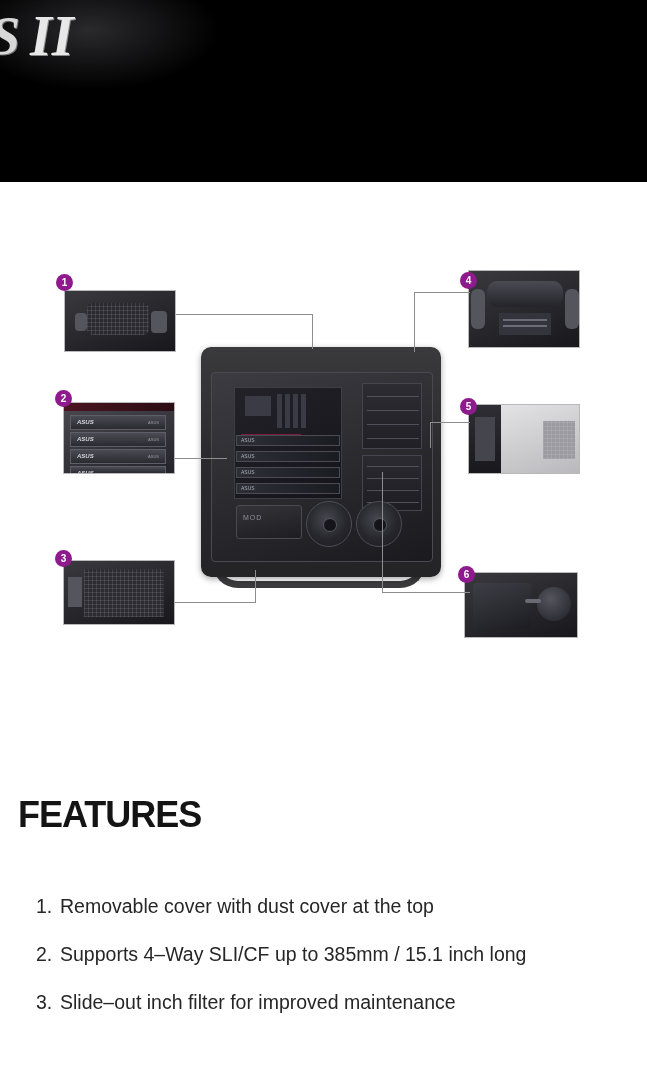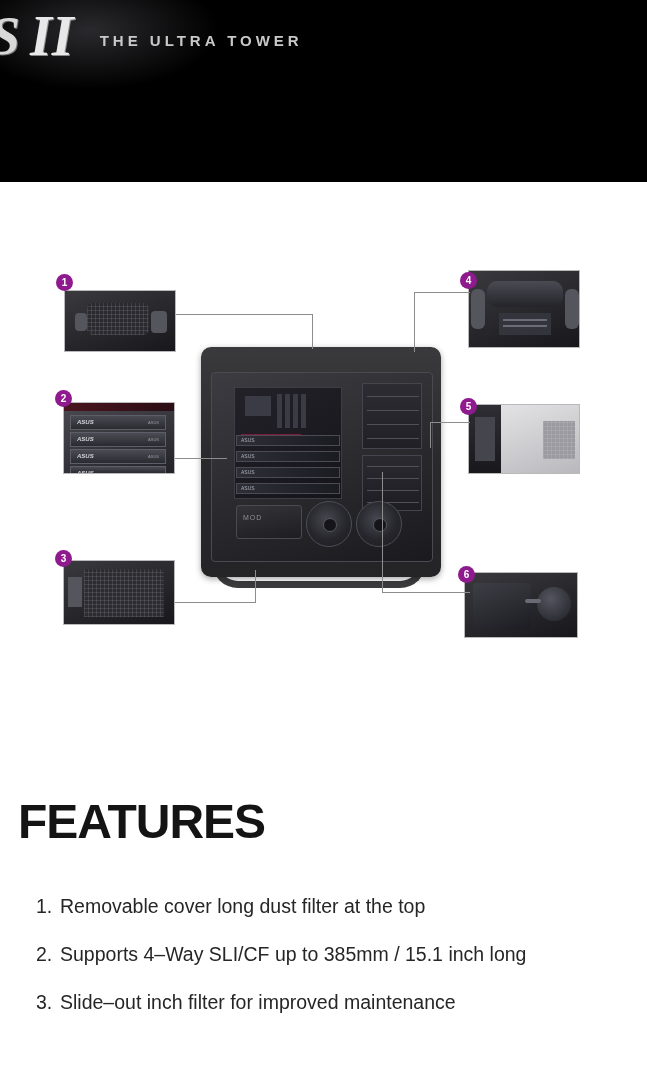--- a/index.html
+++ b/index.html
@@ -174,21 +174,21 @@
       repeating-linear-gradient(0deg, rgba(255,255,255,0.10) 0 1px, transparent 1px 4px),
       repeating-linear-gradient(90deg, rgba(255,255,255,0.10) 0 1px, transparent 1px 4px);
   }
 
   
   .features {
     position: absolute; left: 0; top: 742px; width: 647px; height: 338px; background: #fff;
   }
   .features-title {
     position: absolute; left: 18px; top: 52px;
-    font-size: 48px; font-weight: bold; color: #141414;
+    font-size: 36px; font-weight: bold; color: #141414;
     letter-spacing: -1px;
     font-family: "Liberation Sans", sans-serif;
   }
   .feature-list {
     position: absolute; left: 36px; top: 150px; width: 590px;
   }
   .feature-item {
     display: flex; margin-bottom: 20px; color: #262626; font-size: 19.5px; line-height: 28px;
   }
   .feature-num { width: 24px; flex: 0 0 24px; }
@@ -197,21 +197,20 @@
 </head>
 <body>
 
 <div class="page">
 
   <div class="banner">
     <div class="banner-glow"></div>
     <div class="banner-logo">
       <span class="logo-s">S</span>
       <span class="logo-ii">II</span>
-      <span class="logo-tag">The Ultra Tower</span>
     </div>
   </div>
 
   <div class="diagram">
 
     <div class="leader" style="left:176px; top:132px; width:137px; height:1px; border-top-width:1px;"></div>
     <div class="leader" style="left:312px; top:132px; width:1px; height:35px; border-left-width:1px;"></div>
 
     <div class="leader" style="left:175px; top:276px; width:52px; height:1px; border-top-width:1px;"></div>
 
@@ -339,21 +338,21 @@
     </div>
     <div class="badge" style="left:458px; top:384px;">6</div>
 
   </div>
 
   <div class="features">
     <div class="features-title">FEATURES</div>
     <div class="feature-list">
       <div class="feature-item">
         <span class="feature-num">1.</span>
-        <span class="feature-text">Removable cover long dust filter at the top</span>
+        <span class="feature-text">Removable cover with dust cover at the top</span>
       </div>
       <div class="feature-item">
         <span class="feature-num">2.</span>
         <span class="feature-text">Supports 4–Way SLI/CF up to 385mm / 15.1 inch long</span>
       </div>
       <div class="feature-item">
         <span class="feature-num">3.</span>
         <span class="feature-text">Slide–out inch filter for improved maintenance</span>
       </div>
     </div>

